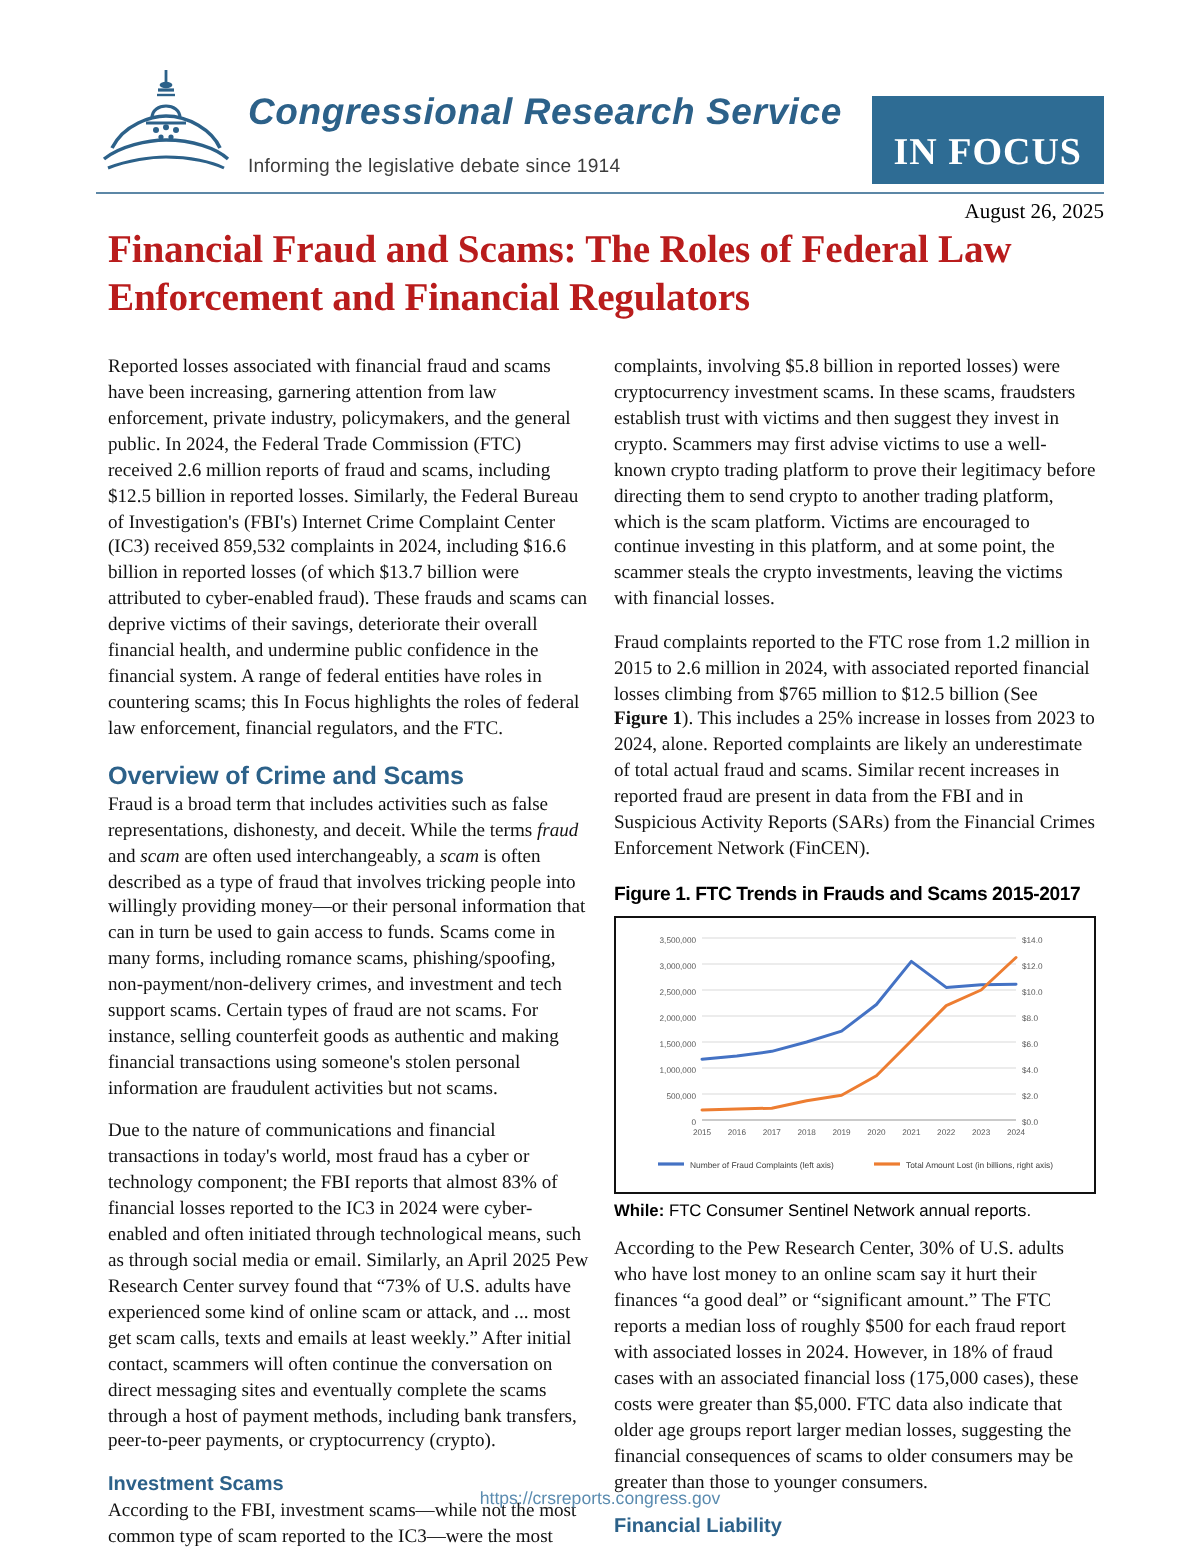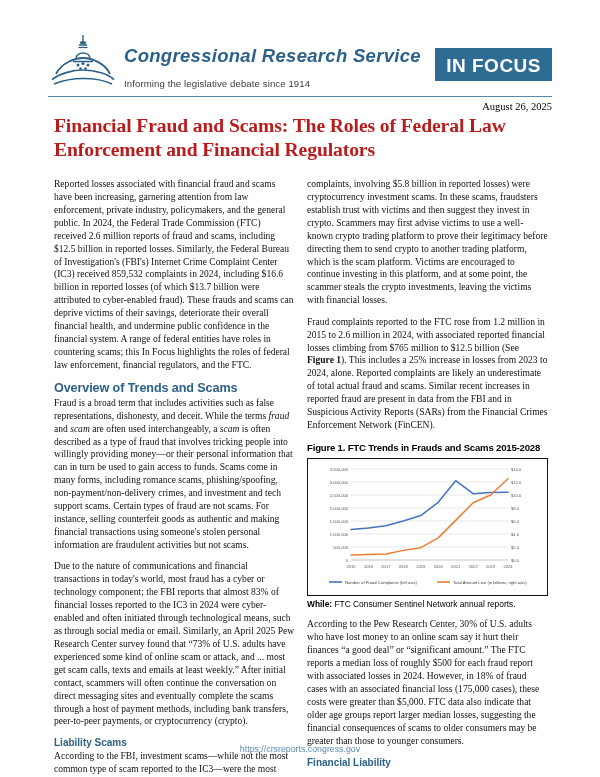--- a/index.html
+++ b/index.html
@@ -63,25 +63,25 @@
     margin-top: 13px;
     letter-spacing: 0.1px;
     white-space: nowrap;
   }
   .in-focus-badge {
     position: absolute;
     right: 0;
     top: 16px;
     background: #2E6C94;
     color: #ffffff;
-    font-family: Liberation Sans, sans-serif;
+    font-family: Liberation Serif, serif;
     font-weight: bold;
     font-size: 19px;
     letter-spacing: 0.5px;
-    padding: 7px 11px 4px 11px;
+    padding: 18px 11px 4px 11px;
     line-height: 1.15;
   }
   .header-rule {
     position: absolute;
     left: 48px;
     top: 96px;
     width: 504px;
     height: 1px;
     background: #5C87A6;
   }
@@ -235,41 +235,41 @@
   <div class="header-rule"></div>
 
   <div class="pub-date">August 26, 2025</div>
 
   <div class="doc-title">Financial Fraud and Scams: The Roles of Federal Law Enforcement and Financial Regulators</div>
 
   <div class="col col-left">
 
     <p>Reported losses associated with financial fraud and scams have been increasing, garnering attention from law enforcement, private industry, policymakers, and the general public. In 2024, the Federal Trade Commission (FTC) received 2.6 million reports of fraud and scams, including $12.5 billion in reported losses. Similarly, the Federal Bureau of Investigation's (FBI's) Internet Crime Complaint Center (IC3) received 859,532 complaints in 2024, including $16.6 billion in reported losses (of which $13.7 billion were attributed to cyber-enabled fraud). These frauds and scams can deprive victims of their savings, deteriorate their overall financial health, and undermine public confidence in the financial system. A range of federal entities have roles in countering scams; this In Focus highlights the roles of federal law enforcement, financial regulators, and the FTC.</p>
 
-    <h2 class="section">Overview of Trends and Scams</h2>
+    <h2 class="section">Overview of Crime and Scams</h2>
 
     <p><span>Fraud is a broad term that includes activities such as false representations, dishonesty, and deceit. While the terms </span><span class="it">fraud</span><span> and </span><span class="it">scam</span><span> are often used interchangeably, a </span><span class="it">scam</span><span> is often described as a type of fraud that involves tricking people into willingly providing money—or their personal information that can in turn be used to gain access to funds. Scams come in many forms, including romance scams, phishing/spoofing, non-payment/non-delivery crimes, and investment and tech support scams. Certain types of fraud are not scams. For instance, selling counterfeit goods as authentic and making financial transactions using someone's stolen personal information are fraudulent activities but not scams.</span></p>
 
     <p>Due to the nature of communications and financial transactions in today's world, most fraud has a cyber or technology component; the FBI reports that almost 83% of financial losses reported to the IC3 in 2024 were cyber-enabled and often initiated through technological means, such as through social media or email. Similarly, an April 2025 Pew Research Center survey found that “73% of U.S. adults have experienced some kind of online scam or attack, and ... most get scam calls, texts and emails at least weekly.” After initial contact, scammers will often continue the conversation on direct messaging sites and eventually complete the scams through a host of payment methods, including bank transfers, peer-to-peer payments, or cryptocurrency (crypto).</p>
 
-    <h3 class="subsection">Liability Scams</h3>
+    <h3 class="subsection">Investment Scams</h3>
 
     <p class="tight">According to the FBI, investment scams—while not the most common type of scam reported to the IC3—were the most lucrative for fraudsters. Across the nearly 48,000 investment scams reported to the IC3 in 2024, consumers reported almost $6.6 billion in losses. Most of these (41,557</p>
   </div>
 
   <div class="col col-right">
 
     <p>complaints, involving $5.8 billion in reported losses) were cryptocurrency investment scams. In these scams, fraudsters establish trust with victims and then suggest they invest in crypto. Scammers may first advise victims to use a well-known crypto trading platform to prove their legitimacy before directing them to send crypto to another trading platform, which is the scam platform. Victims are encouraged to continue investing in this platform, and at some point, the scammer steals the crypto investments, leaving the victims with financial losses.</p>
 
 
     <p><span>Fraud complaints reported to the FTC rose from 1.2 million in 2015 to 2.6 million in 2024, with associated reported financial losses climbing from $765 million to $12.5 billion (See </span><span class="bd">Figure 1</span><span>). This includes a 25% increase in losses from 2023 to 2024, alone. Reported complaints are likely an underestimate of total actual fraud and scams. Similar recent increases in reported fraud are present in data from the FBI and in Suspicious Activity Reports (SARs) from the Financial Crimes Enforcement Network (FinCEN).</span></p>
 
     <div class="figure-block">
 
-      <div class="figure-caption">Figure 1. FTC Trends in Frauds and Scams 2015-2028</div>
+      <div class="figure-caption">Figure 1. FTC Trends in Frauds and Scams 2015-2017</div>
 
       <div class="figure-frame">
         <div class="chart-area">
           <svg class="chart-svg" id="chart-svg" width="233" height="112" viewBox="0 0 233 112" xmlns="http://www.w3.org/2000/svg">
               <line x1="40" y1="97" x2="197" y2="97" stroke="#d9d9d9" stroke-width="0.6"></line>
               <text x="37" y="99.3" text-anchor="end" font-size="4.1" fill="#595959" font-family="&quot;Liberation Sans&quot;, sans-serif">0</text>
               <text x="200" y="99.3" text-anchor="start" font-size="4.1" fill="#595959" font-family="&quot;Liberation Sans&quot;, sans-serif">$0.0</text>
               <line x1="40" y1="84" x2="197" y2="84" stroke="#d9d9d9" stroke-width="0.6"></line>
               <text x="37" y="86.3" text-anchor="end" font-size="4.1" fill="#595959" font-family="&quot;Liberation Sans&quot;, sans-serif">500,000</text>
               <text x="200" y="86.3" text-anchor="start" font-size="4.1" fill="#595959" font-family="&quot;Liberation Sans&quot;, sans-serif">$2.0</text>

